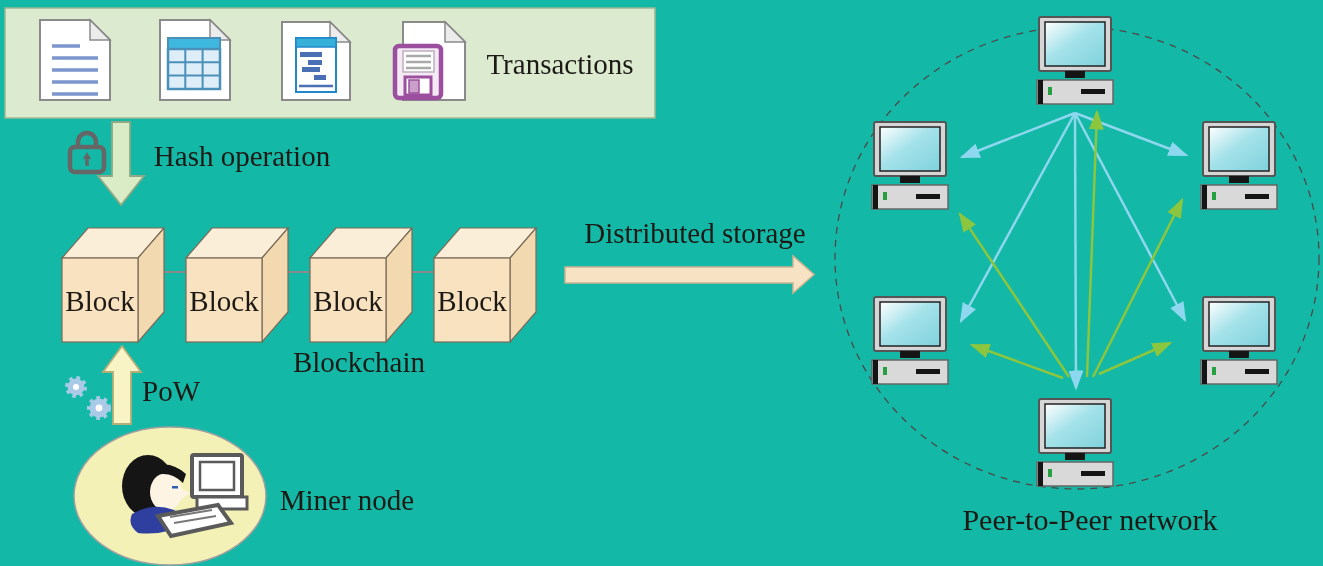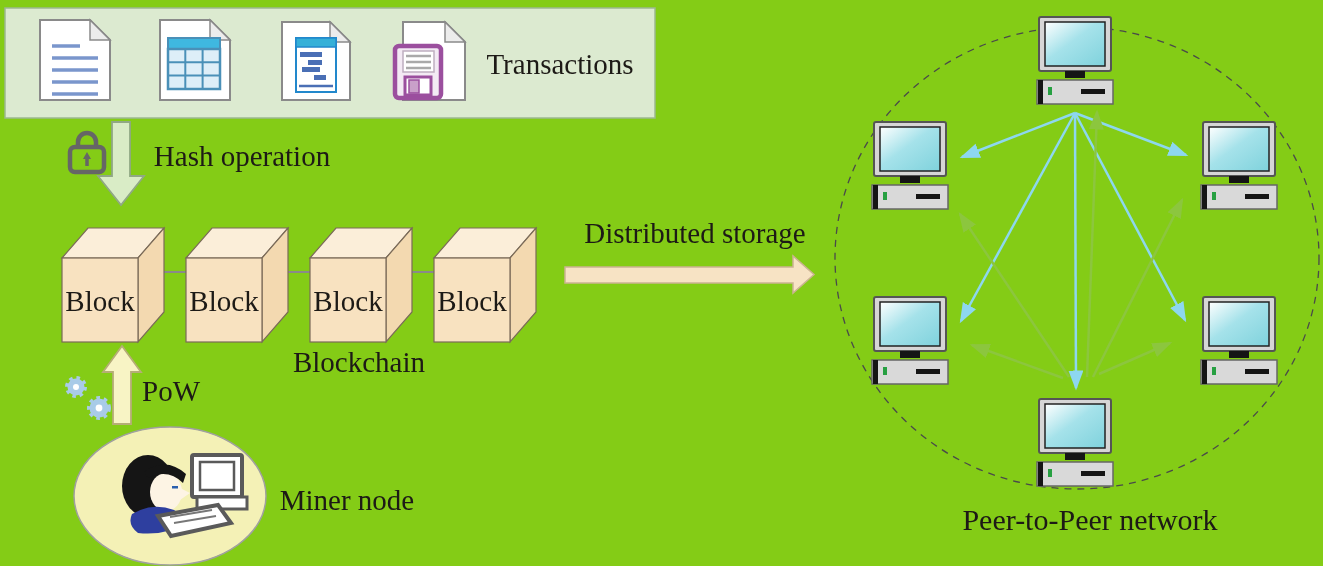--- a/index.html
+++ b/index.html
@@ -1,16 +1,16 @@
 <!DOCTYPE html>
 <html><head>
 <meta charset="utf-8">
 <style>
   html,body{margin:0;padding:0;background:#ffffff;}
-  #stage{position:relative;width:1323px;height:566px;background:#84cc16;overflow:hidden;}
+  #stage{position:relative;width:1323px;height:566px;background:#14b8a6;overflow:hidden;}
   svg{position:absolute;left:0;top:0;}
   .lbl{font-family:"Liberation Serif","DejaVu Serif",serif;font-size:29px;fill:#1d1a16;}
   .lbl-big{font-family:"Liberation Serif","DejaVu Serif",serif;font-size:30px;fill:#1d1a16;}
   .cube-front{fill:#f8e2c0;stroke:#7a6a58;stroke-width:1.2;}
   .cube-top{fill:#fbeed9;stroke:#7a6a58;stroke-width:1.2;}
   .cube-side{fill:#f3d9b0;stroke:#7a6a58;stroke-width:1.2;}
   .page{fill:#ffffff;stroke:#8a8a8a;stroke-width:2;}
   .fold{fill:#ececec;stroke:#8a8a8a;stroke-width:1.5;}
   .netline-b{stroke:#8dd7ef;stroke-width:2.5;fill:none;}
   .netline-g{stroke:#8cc63e;stroke-width:2.5;fill:none;}

